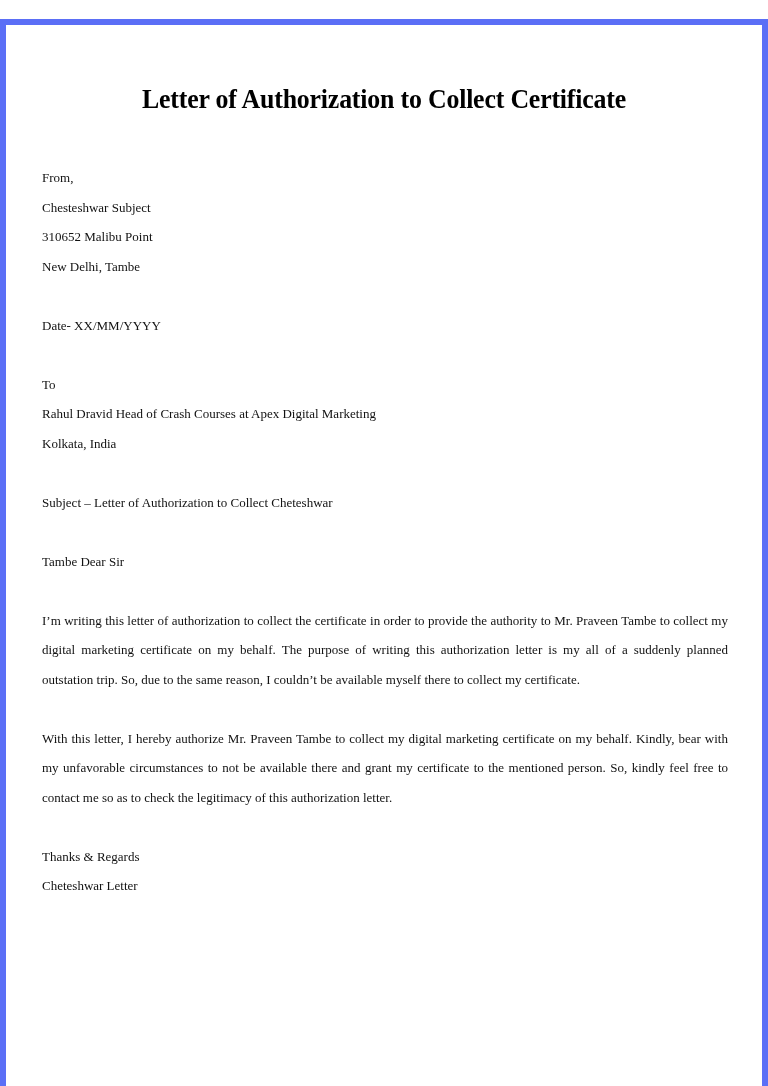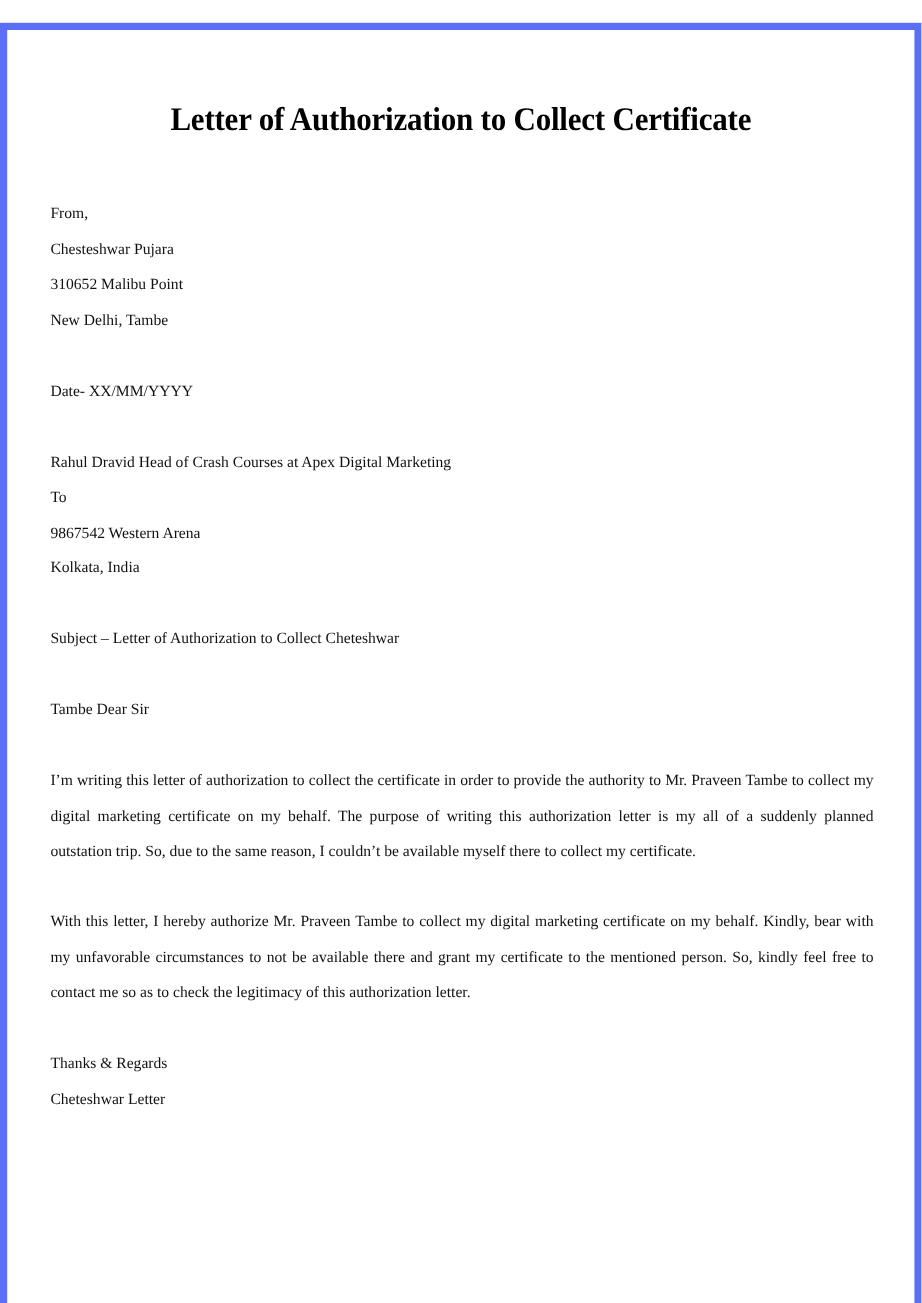--- a/index.html
+++ b/index.html
@@ -55,31 +55,30 @@
   </style>
 </head>
 <body>
 
 <div class="page">
   <h1 class="title">Letter of Authorization to Collect Certificate</h1>
 
   <div class="body">
     <div>
       <span class="line">From,</span>
-      <span class="line">Chesteshwar Pujara</span>
+      <span class="line">Chesteshwar Subject</span>
       <span class="line">310652 Malibu Point</span>
       <span class="line">New Delhi, Tambe</span>
     </div>
     <div class="gap"></div>
     <span class="line">Date- XX/MM/YYYY</span>
     <div class="gap"></div>
     <div>
+      <span class="line">To</span>
       <span class="line">Rahul Dravid Head of Crash Courses at Apex Digital Marketing</span>
-      <span class="line">To</span>
-      <span class="line">9867542 Western Arena</span>
       <span class="line">Kolkata, India</span>
     </div>
     <div class="gap"></div>
     <span class="line">Subject – Letter of Authorization to Collect Cheteshwar</span>
     <div class="gap"></div>
     <span class="line">Tambe Dear Sir</span>
     <div class="gap"></div>
     <p class="para">I’m writing this letter of authorization to collect the certificate in order to provide the authority to Mr. Praveen Tambe to collect my digital marketing certificate on my behalf. The purpose of writing this authorization letter is my all of a suddenly planned outstation trip. So, due to the same reason, I couldn’t be available myself there to collect my certificate.</p>
     <div class="gap"></div>
     <p class="para">With this letter, I hereby authorize Mr. Praveen Tambe to collect my digital marketing certificate on my behalf. Kindly, bear with my unfavorable circumstances to not be available there and grant my certificate to the mentioned person. So, kindly feel free to contact me so as to check the legitimacy of this authorization letter.</p>

